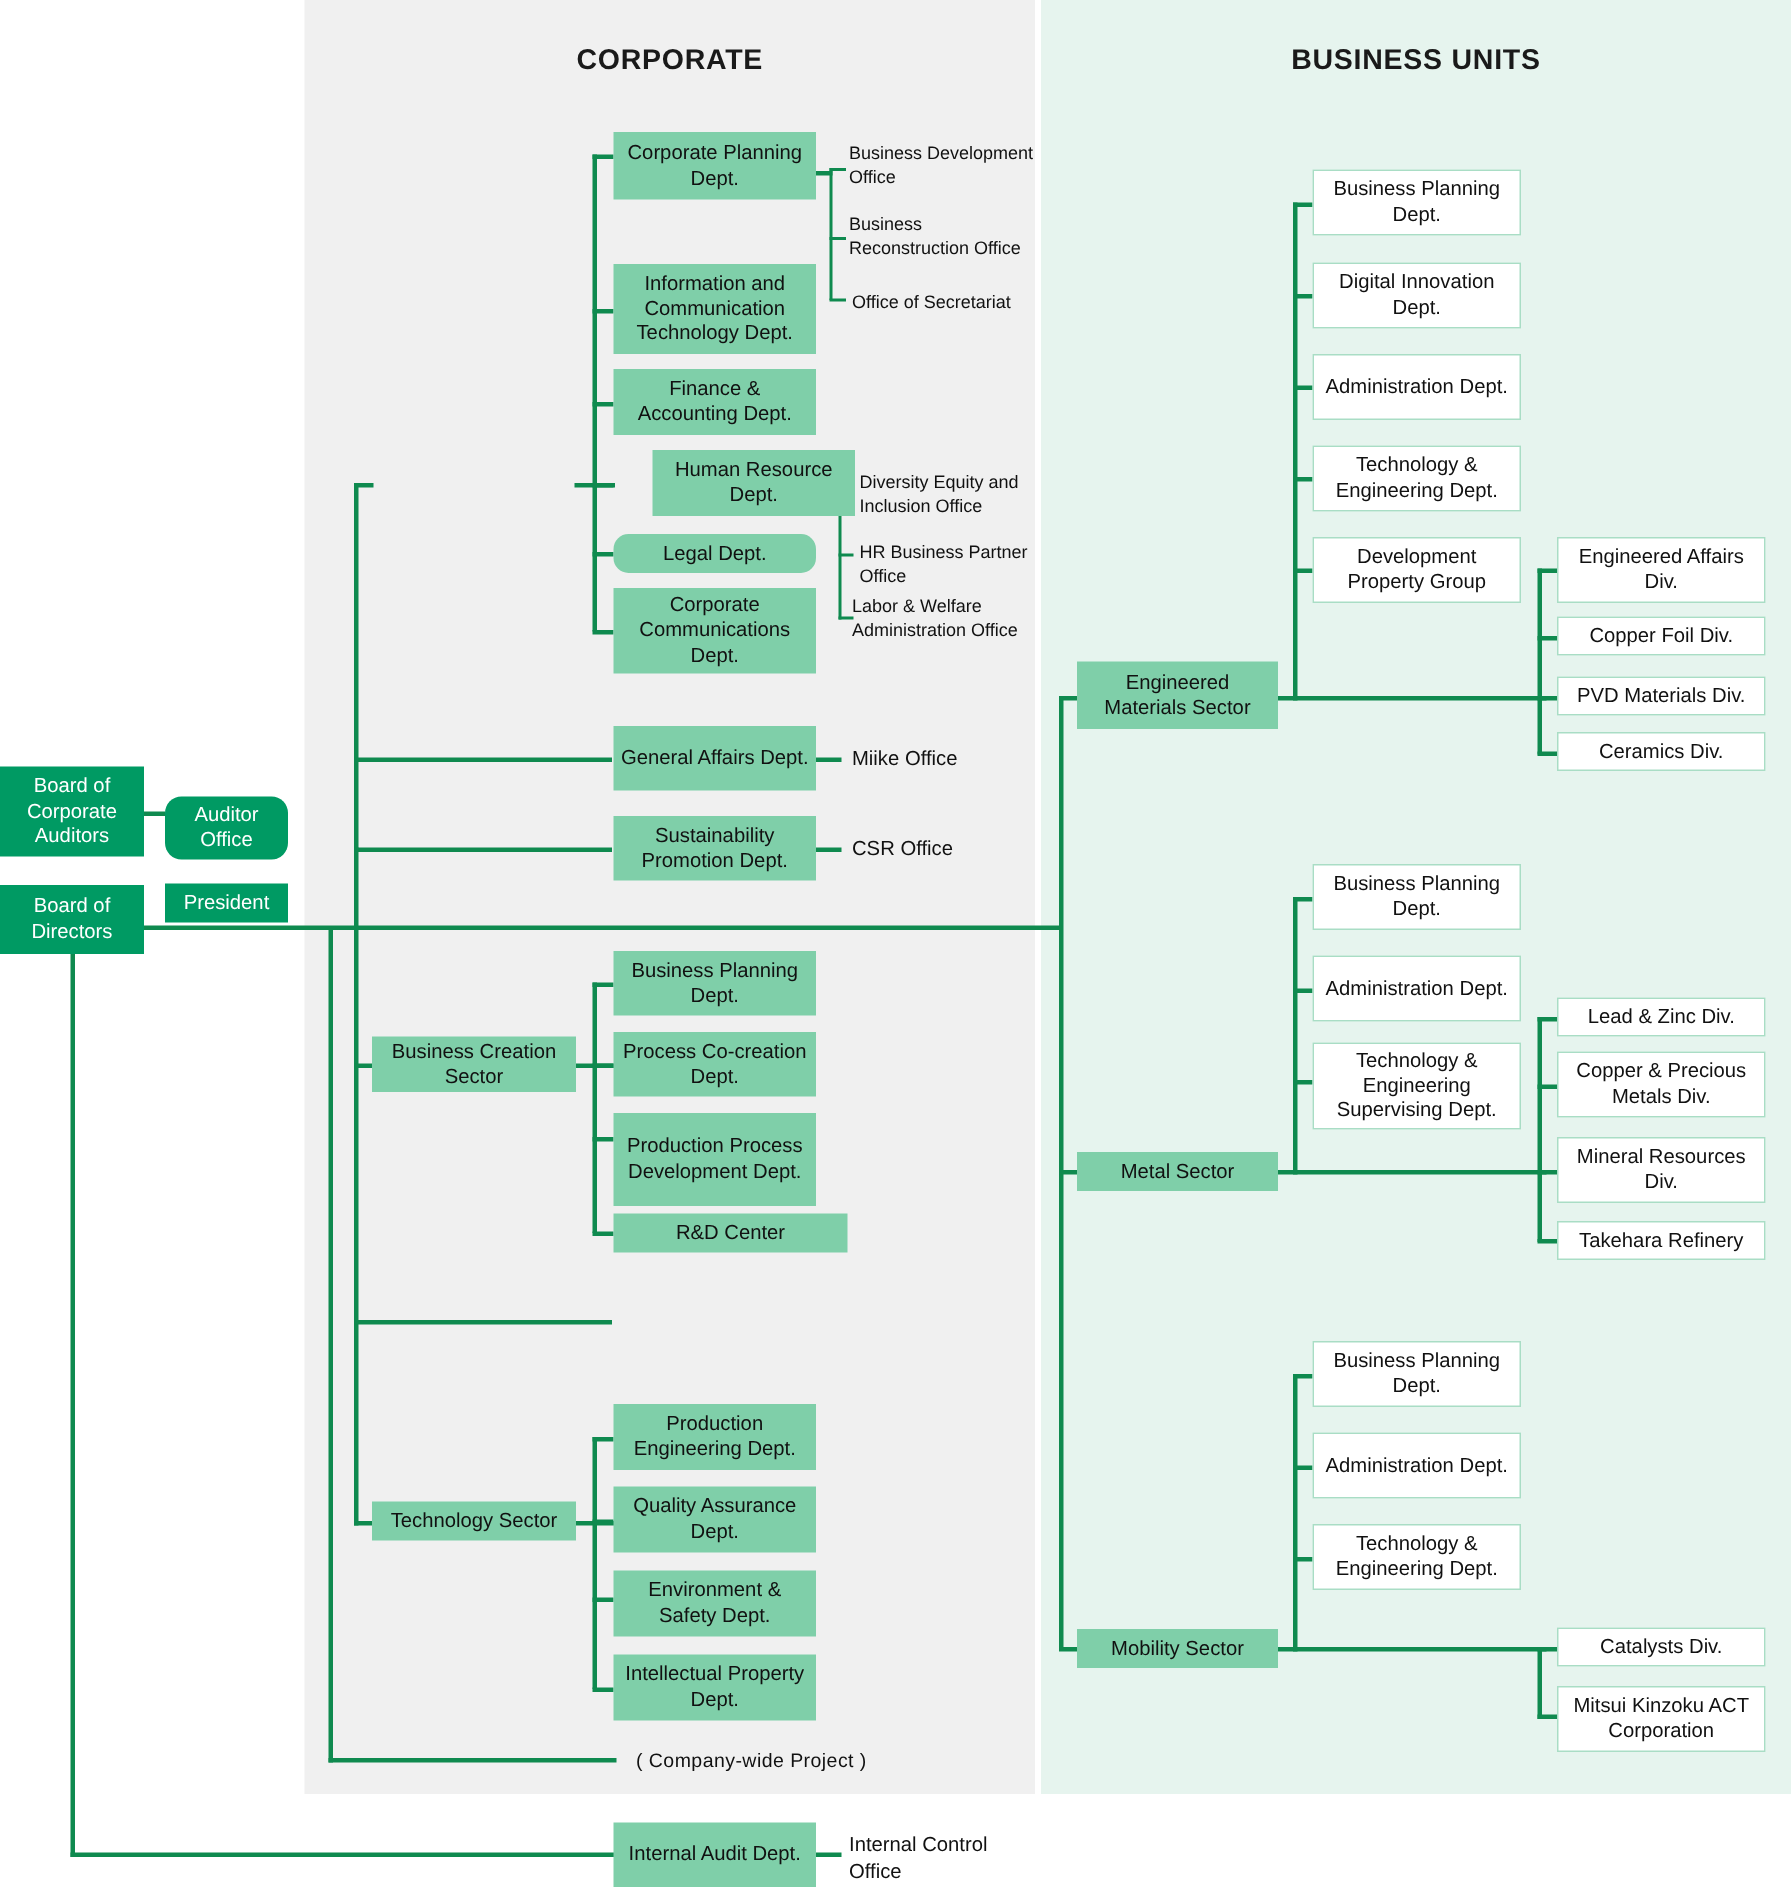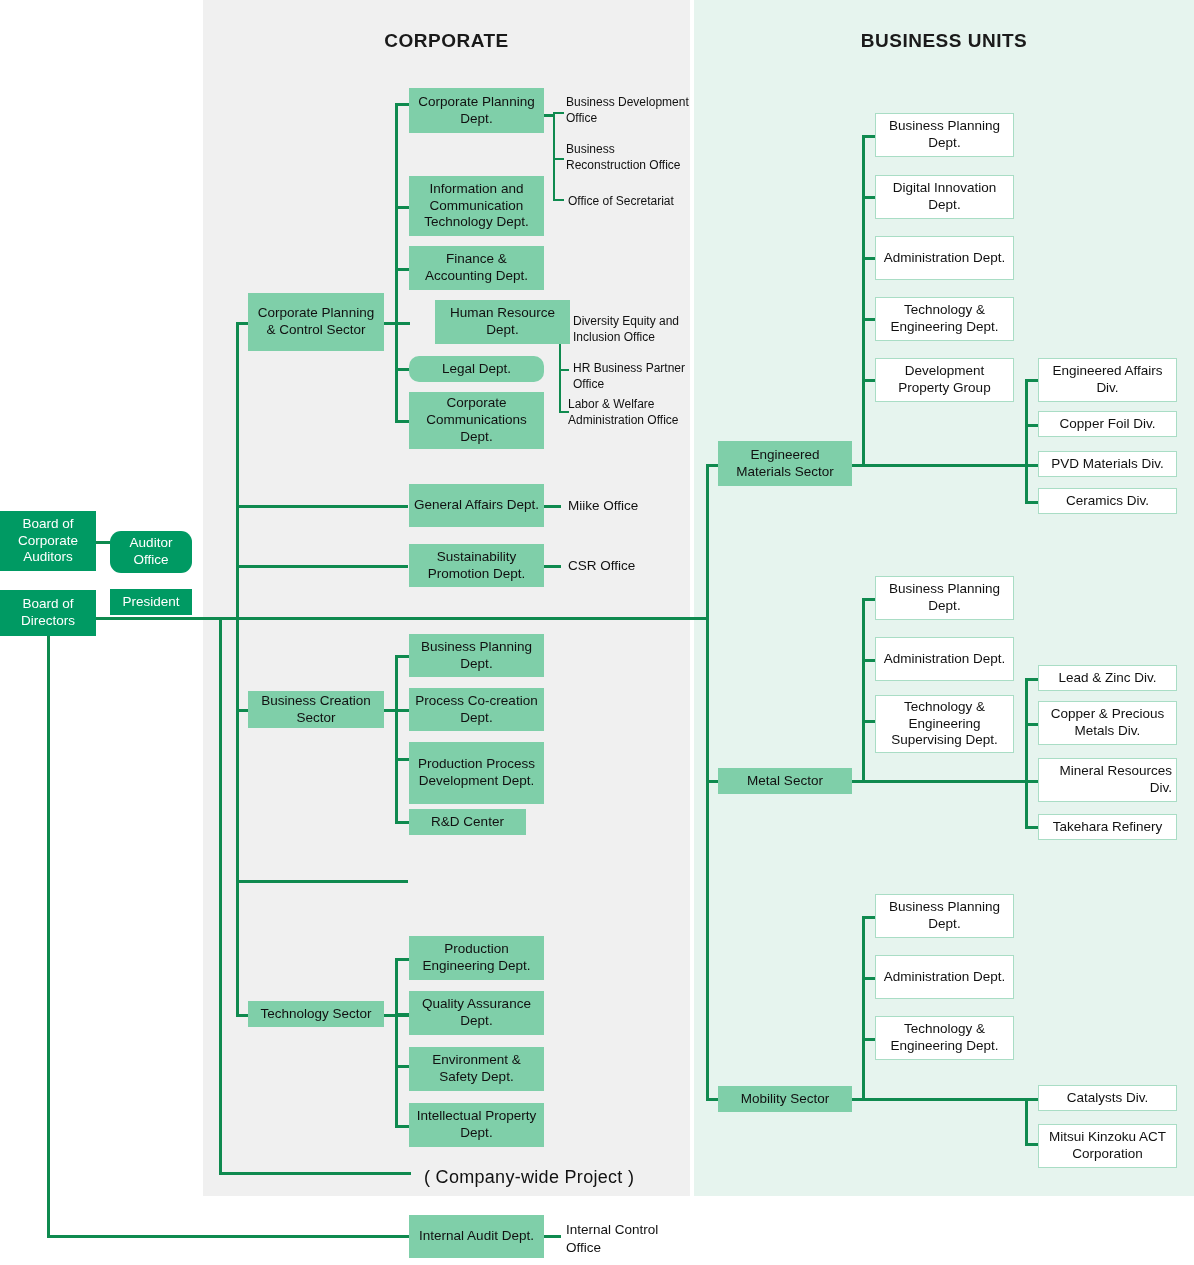--- a/index.html
+++ b/index.html
@@ -18,21 +18,21 @@
   
   .box{position:absolute;box-sizing:border-box;display:flex;align-items:center;justify-content:center;
        text-align:center;line-height:1.25;color:#111;font-size:13.5px;padding:2px 4px;}
   .box.dark{background:#009a63;color:#fff;}
   .box.mint{background:#7fcfa9;color:#111;}
   .box.white{background:#ffffff;border:1px solid #a9ddc5;color:#111;}
 
   
   .lbl{position:absolute;font-size:12px;color:#111;line-height:1.35;}
   .lbl.big{font-size:13.5px;}
-  .lbl.proj{font-size:18px;letter-spacing:.3px;}
+  .lbl.proj{font-size:13px;letter-spacing:.3px;}
 
   
   .ln{position:absolute;background:#0f8a4f;}
   .ln.h{height:3px;}
   .ln.v{width:3px;}
   .ln.h.t2{height:2px;}
   .ln.v.t2{width:2px;}
 </style>
 </head>
 <body>
@@ -143,37 +143,36 @@
   <div class="ln h" style="left:862px;top:1038px;width:14px;"></div>
   <div class="ln v" style="left:1025px;top:1098px;height:48px;"></div>
   <div class="ln h" style="left:1025px;top:1098px;width:14px;"></div>
   <div class="ln h" style="left:1025px;top:1143px;width:14px;"></div>
 
   <div class="box dark" style="left:0;top:511px;width:96px;height:60px;">Board of Corporate Auditors</div>
   <div class="box dark" style="left:110px;top:531px;width:82px;height:42px;border-radius:11px;">Auditor Office</div>
   <div class="box dark" style="left:0;top:590px;width:96px;height:46px;">Board of Directors</div>
   <div class="box dark" style="left:110px;top:589px;width:82px;height:26px;">President</div>
 
-  <div class="box mint" style="left:248px;top:293px;width:136px;height:58px;">Corporate Planning &amp; Control Sector</div>
   <div class="box mint" style="left:248px;top:691px;width:136px;height:37px;">Business Creation Sector</div>
   <div class="box mint" style="left:248px;top:1001px;width:136px;height:26px;">Technology Sector</div>
 
   <div class="box mint" style="left:409px;top:88px;width:135px;height:45px;">Corporate Planning Dept.</div>
   <div class="box mint" style="left:409px;top:176px;width:135px;height:60px;">Information and Communication Technology Dept.</div>
   <div class="box mint" style="left:409px;top:246px;width:135px;height:44px;">Finance &amp; Accounting Dept.</div>
   <div class="box mint" style="left:409px;top:300px;width:135px;height:44px;margin-left:26px;">Human Resource Dept.</div>
   <div class="box mint" style="left:409px;top:356px;width:135px;height:26px;border-radius:10px;">Legal Dept.</div>
   <div class="box mint" style="left:409px;top:392px;width:135px;height:57px;">Corporate Communications Dept.</div>
   <div class="box mint" style="left:409px;top:484px;width:135px;height:43px;">General Affairs Dept.</div>
   <div class="box mint" style="left:409px;top:544px;width:135px;height:43px;">Sustainability Promotion Dept.</div>
 
   <div class="box mint" style="left:409px;top:634px;width:135px;height:43px;">Business Planning Dept.</div>
   <div class="box mint" style="left:409px;top:688px;width:135px;height:43px;">Process Co-creation Dept.</div>
   <div class="box mint" style="left:409px;top:742px;width:135px;height:62px;">Production Process Development Dept.</div>
-  <div class="box mint" style="left:409px;top:809px;width:117px;height:26px;">R&amp;D Center</div>
+  <div class="box mint" style="left:409px;top:809px;width:156px;height:26px;">R&amp;D Center</div>
 
   <div class="box mint" style="left:409px;top:936px;width:135px;height:44px;">Production Engineering Dept.</div>
   <div class="box mint" style="left:409px;top:991px;width:135px;height:44px;">Quality Assurance Dept.</div>
   <div class="box mint" style="left:409px;top:1047px;width:135px;height:44px;">Environment &amp; Safety Dept.</div>
   <div class="box mint" style="left:409px;top:1103px;width:135px;height:44px;">Intellectual Property Dept.</div>
 
   <div class="box mint" style="left:409px;top:1215px;width:135px;height:43px;">Internal Audit Dept.</div>
 
   <div class="lbl" style="left:566px;top:94px;width:125px;">Business Development Office</div>
   <div class="lbl" style="left:566px;top:141px;width:125px;">Business Reconstruction Office</div>
@@ -203,21 +202,21 @@
   <div class="box white" style="left:1038px;top:488px;width:139px;height:26px;">Ceramics Div.</div>
 
   <div class="box mint" style="left:718px;top:768px;width:134px;height:26px;">Metal Sector</div>
 
   <div class="box white" style="left:875px;top:576px;width:139px;height:44px;">Business Planning Dept.</div>
   <div class="box white" style="left:875px;top:637px;width:139px;height:44px;">Administration Dept.</div>
   <div class="box white" style="left:875px;top:695px;width:139px;height:58px;">Technology &amp; Engineering Supervising Dept.</div>
 
   <div class="box white" style="left:1038px;top:665px;width:139px;height:26px;">Lead &amp; Zinc Div.</div>
   <div class="box white" style="left:1038px;top:701px;width:139px;height:44px;">Copper &amp; Precious Metals Div.</div>
-  <div class="box white" style="left:1038px;top:758px;width:139px;height:44px;text-align:right;">Mineral Resources Div.</div>
+  <div class="box white" style="left:1038px;top:758px;width:139px;height:44px;">Mineral Resources Div.</div>
   <div class="box white" style="left:1038px;top:814px;width:139px;height:26px;">Takehara Refinery</div>
 
   <div class="box mint" style="left:718px;top:1086px;width:134px;height:26px;">Mobility Sector</div>
 
   <div class="box white" style="left:875px;top:894px;width:139px;height:44px;">Business Planning Dept.</div>
   <div class="box white" style="left:875px;top:955px;width:139px;height:44px;">Administration Dept.</div>
   <div class="box white" style="left:875px;top:1016px;width:139px;height:44px;">Technology &amp; Engineering Dept.</div>
 
   <div class="box white" style="left:1038px;top:1085px;width:139px;height:26px;">Catalysts Div.</div>
   <div class="box white" style="left:1038px;top:1124px;width:139px;height:44px;">Mitsui Kinzoku ACT Corporation</div>

